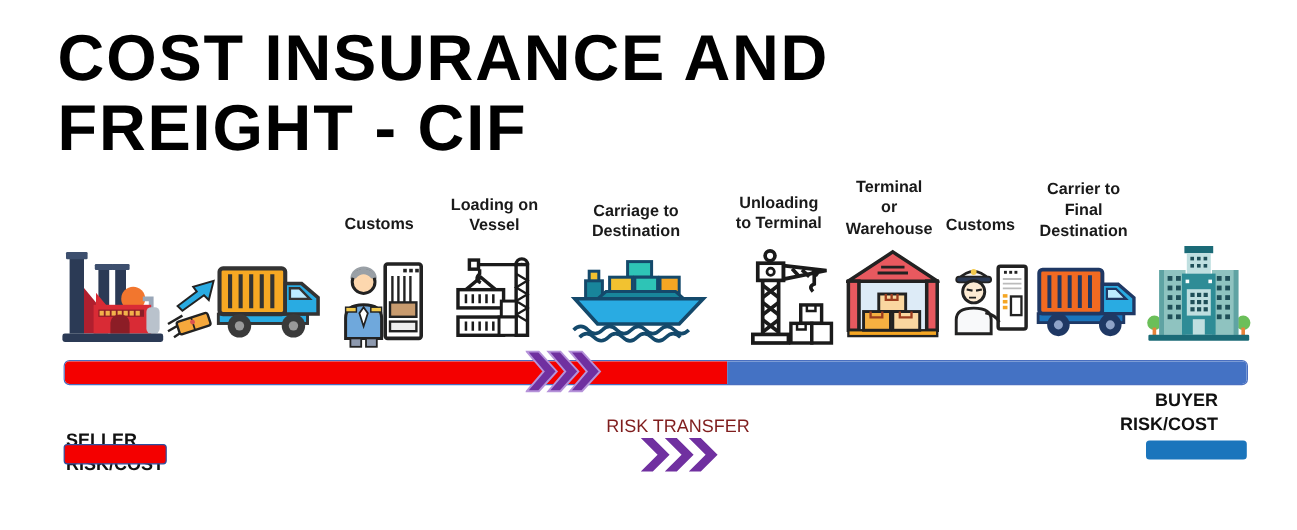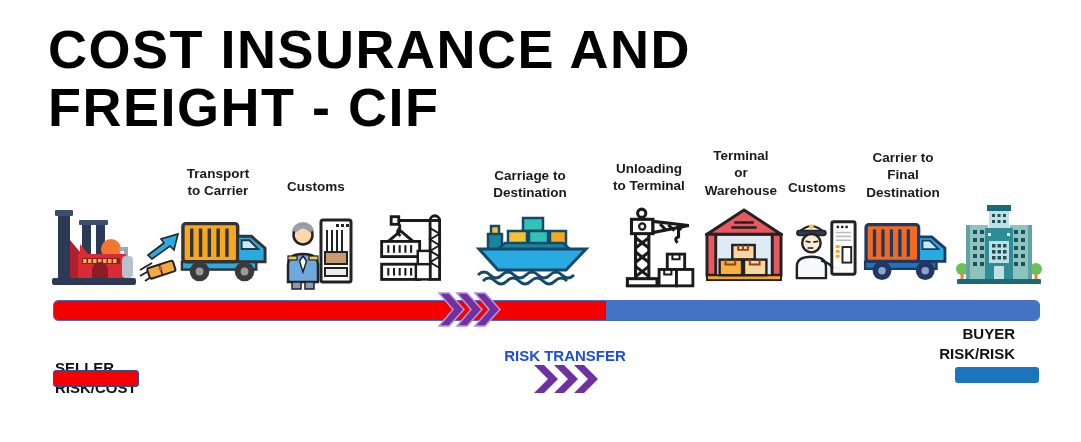--- a/index.html
+++ b/index.html
@@ -29,43 +29,43 @@
   .seller-caption{
     position:absolute;left:55px;top:328px;font-size:15px;font-weight:bold;
     line-height:1.3;white-space:pre-line;color:#111;margin-top:30px;
   }
   .buyer-caption{
     position:absolute;right:43px;top:324px;font-size:15px;font-weight:bold;
     line-height:1.3;white-space:pre-line;text-align:right;color:#111;
   }
   .risk-caption{
     position:absolute;left:565px;top:347px;transform:translateX(-50%);
-    font-size:15px;font-weight:bold;color:#1d4ed8;white-space:nowrap;text-align:right;
+    font-size:15px;font-weight:normal;color:#7f1d1d;white-space:nowrap;text-align:right;
   }
   .risk-chevrons{position:absolute;left:533px;top:364px;}
   .seller-swatch{
     position:absolute;left:53px;top:370px;width:84px;height:15px;
     background:#f40000;border:1px solid #2e4f9e;border-radius:3px;
   }
   .buyer-swatch{
     position:absolute;left:955px;top:367px;width:84px;height:16px;
     background:#1b75bc;border-radius:3px;
   }
 </style>
 </head>
 <body>
 
 <div class="canvas">
 
   <div class="title">COST INSURANCE AND
 FREIGHT - CIF</div>
 
-  <div class="stage-label" style="left:218px;top:165px;">Transport
-to Carrier</div>
   <div class="stage-label" style="left:316px;top:178px;">Customs</div>
+  <div class="stage-label" style="left:412px;top:162px;">Loading on
+Vessel</div>
   <div class="stage-label" style="left:530px;top:167px;">Carriage to
 Destination</div>
   <div class="stage-label" style="left:741px;top:147px;">Terminal
 or
 Warehouse</div>
   <div class="stage-label" style="left:649px;top:160px;">Unloading
 to Terminal</div>
   <div class="stage-label" style="left:817px;top:179px;">Customs</div>
   <div class="stage-label" style="left:903px;top:149px;">Carrier to
 Final
@@ -389,16 +389,16 @@
     <svg width="66" height="30" viewBox="0 0 66 30">
       <g fill="#7030a0">
         <polygon points="1,1 11,1 25,15 11,29 1,29 15,15"></polygon>
         <polygon points="21,1 31,1 45,15 31,29 21,29 35,15"></polygon>
         <polygon points="41,1 51,1 65,15 51,29 41,29 55,15"></polygon>
       </g>
     </svg>
   </span>
 
   <div class="buyer-caption">BUYER
-RISK/RISK</div>
+RISK/COST</div>
   <div class="buyer-swatch"></div>
 
 </div>
 
 </body></html>

